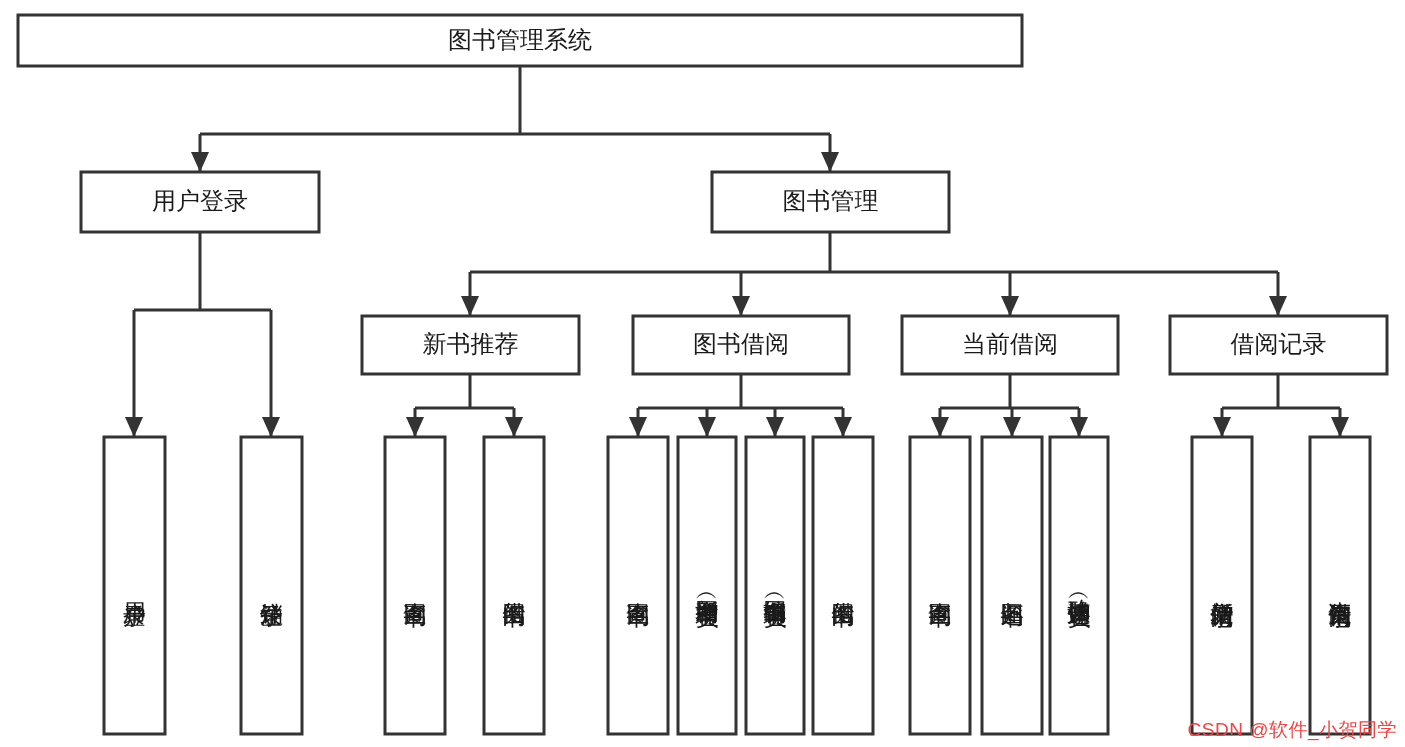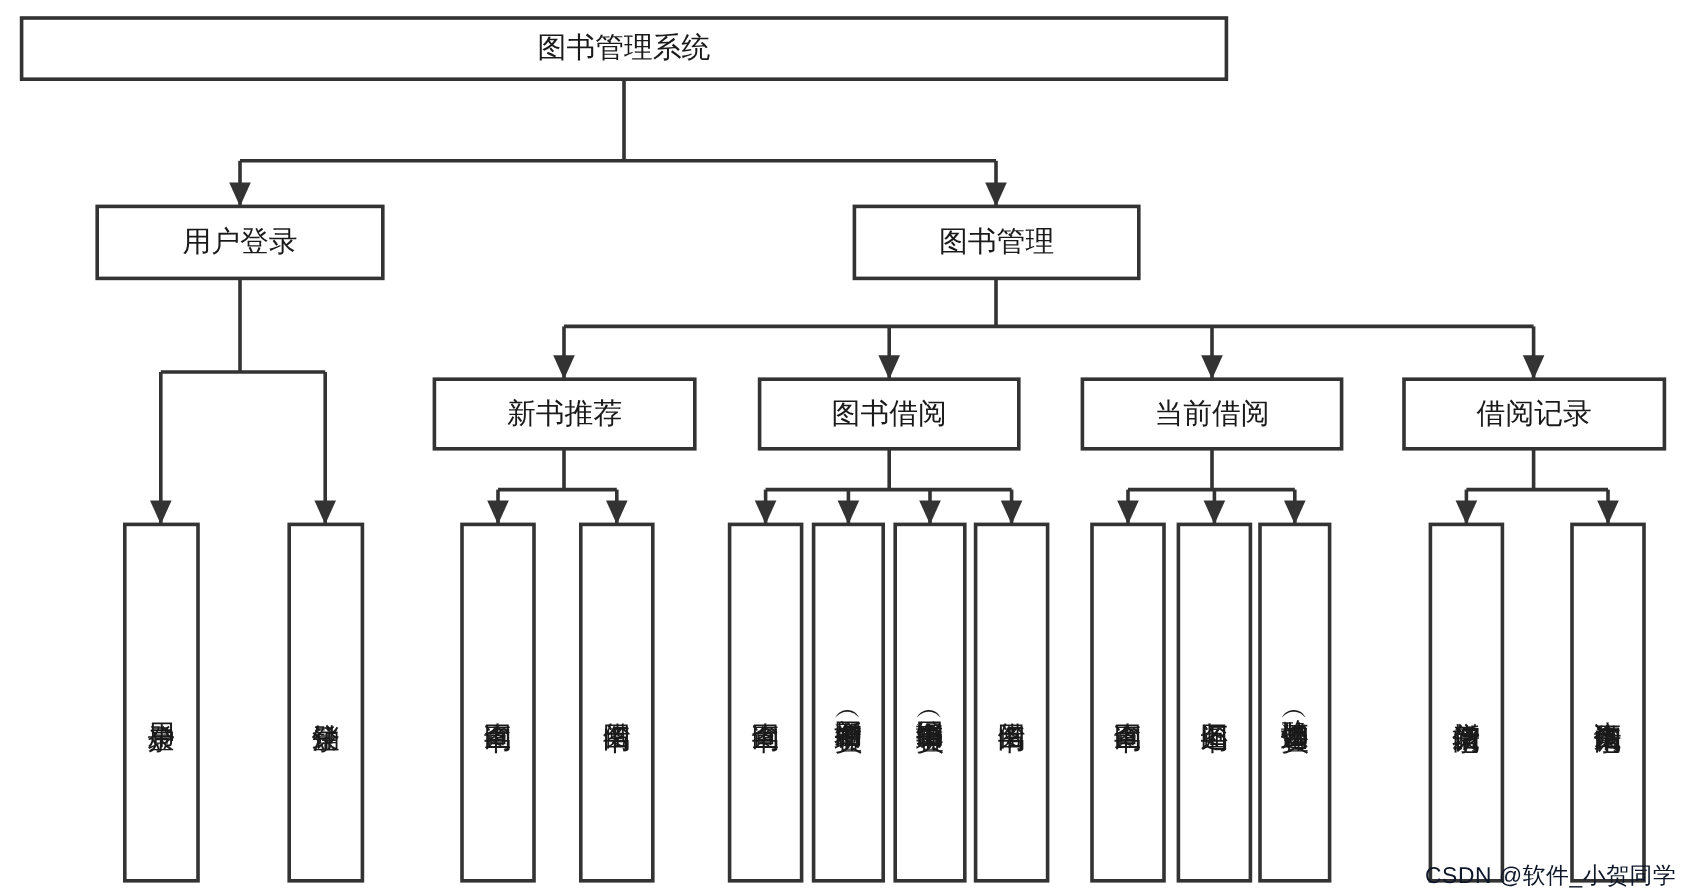--- a/index.html
+++ b/index.html
@@ -60,21 +60,21 @@
     justify-content: center;
     white-space: nowrap;
     pointer-events: none;
   }
   .watermark {
     position: absolute;
     right: 8px;
     bottom: 4px;
     font-family: "Liberation Sans", "DejaVu Sans", sans-serif;
     font-size: 19px;
-    color: #0f172a;
+    color: #ef4444;
     letter-spacing: 0.5px;
     white-space: nowrap;
   }
 </style>
 </head>
 <body>
 
 <div id="diagram-root">
 
   <svg id="tree-svg" viewBox="0 0 1405 747">

